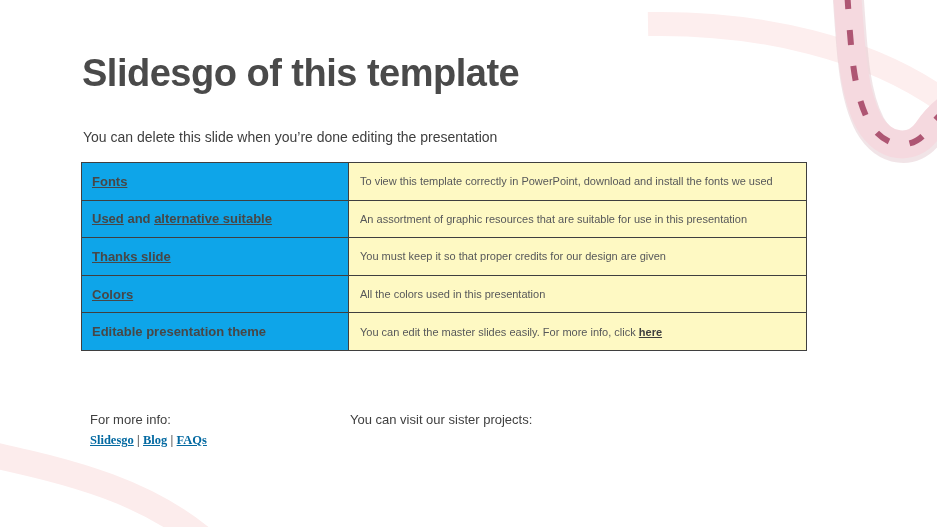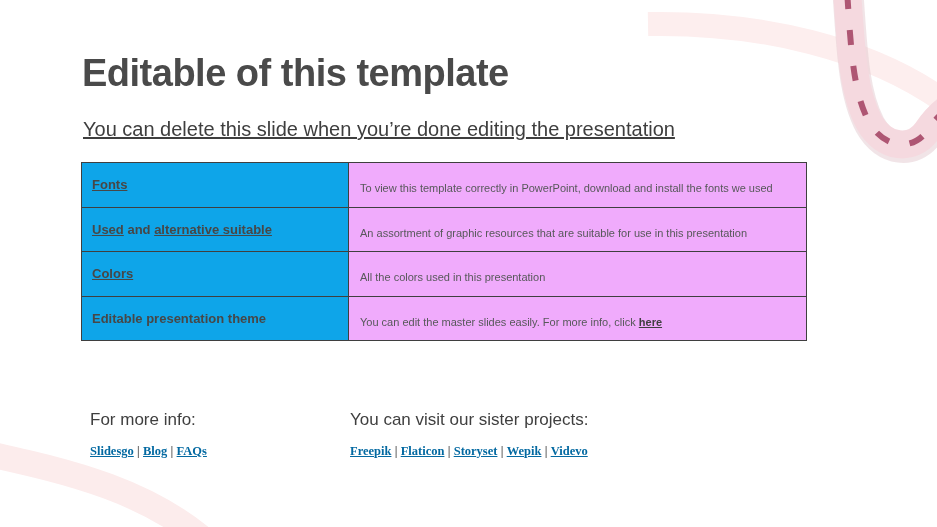--- a/index.html
+++ b/index.html
@@ -9,88 +9,91 @@
     font-family:"Liberation Sans", sans-serif;
     color:#474747;
   }
   .decor{position:absolute;top:0;left:0;width:937px;height:527px;pointer-events:none;}
   .slide-title{
     position:absolute;left:82px;top:50px;
     font-size:38px;font-weight:bold;letter-spacing:-0.5px;
     color:#4a4a4a;line-height:46px;white-space:nowrap;
   }
   .slide-subtitle{
-    position:absolute;left:83px;top:120px;
-    font-size:20px;color:#3e3e3e;line-height:19px;white-space:nowrap;text-decoration:underline;
+    position:absolute;left:83px;top:128px;
+    font-size:14px;color:#3e3e3e;line-height:19px;white-space:nowrap;
   }
   .table-wrap{position:absolute;left:81px;top:162px;width:726px;}
   table.contents{border-collapse:collapse;width:100%;table-layout:fixed;}
   table.contents td{
     border:1px solid #3f3f3f;height:36.6px;vertical-align:middle;
   }
   td.label-cell{
     width:250px;background:#0ea5e9;padding:0 6px 0 10px;
     font-weight:bold;font-size:13px;color:#474747;
   }
   td.desc-cell{
-    background:#f0abfc;padding:7px 10px 0 11px;
+    background:#fef9c3;padding:0 10px 0 11px;
     font-size:11px;color:#57585a;
   }
   .cell-link{text-decoration:underline;cursor:pointer;}
   .cell-plain{text-decoration:none;}
   .desc-plain{text-decoration:none;}
   .desc-link{font-weight:bold;text-decoration:underline;color:#3f3f3f;cursor:pointer;}
   .footer{position:absolute;top:411px;left:0;width:937px;font-size:13px;color:#3f3f3f;}
   .footer-block{position:absolute;top:0;}
   .footer-block.info{left:90px;}
   .footer-block.sister{left:350px;}
-  .footer-heading{font-size:17px;color:#3f3f3f;line-height:17px;margin-bottom:14px;}
+  .footer-heading{font-size:13px;color:#3f3f3f;line-height:17px;margin-bottom:3px;}
   .footer-links{font-size:12.5px;font-weight:bold;line-height:18px;white-space:nowrap;}
   .footer-link{text-decoration:underline;color:#0369a1;cursor:pointer;font-family:Liberation Serif, serif;}
   .sep{font-weight:normal;color:#6a6a6a;padding:0 3px;text-decoration:none;}
 </style>
 </head>
 <body>
 
 <svg class="decor" viewBox="0 0 937 527" aria-hidden="true">
   <path d="M 648,24 C 760,22 870,48 945,102" fill="none" stroke="#fdeeee" stroke-width="24"></path>
   <path d="M -20,452 C 60,470 150,488 215,550" fill="none" stroke="#fcecec" stroke-width="26"></path>
   <path d="M 847,-10 C 851,50 853,92 869,122 C 884,149 913,151 927,131 C 936,118 948,105 965,100" fill="none" stroke="#dfc3ca" stroke-width="31" opacity="0.45" transform="translate(1,3)"></path>
   <path d="M 847,-10 C 851,50 853,92 869,122 C 884,149 913,151 927,131 C 936,118 948,105 965,100" fill="none" stroke="#f5d9df" stroke-width="28"></path>
   <path d="M 847,-10 C 851,50 853,92 869,122 C 884,149 913,151 927,131 C 936,118 948,105 965,100" fill="none" stroke="#ae5673" stroke-width="6" stroke-dasharray="15 21" stroke-dashoffset="-4"></path>
 </svg>
 
-<div class="slide-title">Editable of this template</div>
+<div class="slide-title">Slidesgo of this template</div>
 <div class="slide-subtitle">You can delete this slide when you’re done editing the presentation</div>
 
 <div class="table-wrap">
   <table class="contents">
     <tbody>
         <tr>
           <td class="label-cell"><span class="cell-link">Fonts</span></td>
           <td class="desc-cell"><span class="desc-plain">To view this template correctly in PowerPoint, download and install the fonts we used</span></td>
         </tr>
         <tr>
           <td class="label-cell"><span class="cell-link">Used</span><span class="cell-plain"> and </span><span class="cell-link">alternative suitable</span></td>
           <td class="desc-cell"><span class="desc-plain">An assortment of graphic resources that are suitable for use in this presentation</span></td>
+        </tr>
+        <tr>
+          <td class="label-cell"><span class="cell-link">Thanks slide</span></td>
+          <td class="desc-cell"><span class="desc-plain">You must keep it so that proper credits for our design are given</span></td>
         </tr>
         <tr>
           <td class="label-cell"><span class="cell-link">Colors</span></td>
           <td class="desc-cell"><span class="desc-plain">All the colors used in this presentation</span></td>
         </tr>
         <tr>
           <td class="label-cell"><span class="cell-plain">Editable presentation theme</span></td>
           <td class="desc-cell"><span class="desc-plain">You can edit the master slides easily. For more info, click </span><span class="desc-link">here</span></td>
         </tr>
       </tbody>
   </table>
 </div>
 
 <div class="footer">
   <div class="footer-block info">
     <div class="footer-heading">For more info:</div>
     <div class="footer-links"><span class="footer-link">Slidesgo</span><span class="sep">|</span><span class="footer-link">Blog</span><span class="sep">|</span><span class="footer-link">FAQs</span></div>
   </div>
   <div class="footer-block sister">
     <div class="footer-heading">You can visit our sister projects:</div>
-    <div class="footer-links"><span class="footer-link">Freepik</span><span class="sep">|</span><span class="footer-link">Flaticon</span><span class="sep">|</span><span class="footer-link">Storyset</span><span class="sep">|</span><span class="footer-link">Wepik</span><span class="sep">|</span><span class="footer-link">Videvo</span></div>
   </div>
 </div>
 
 </body></html>

